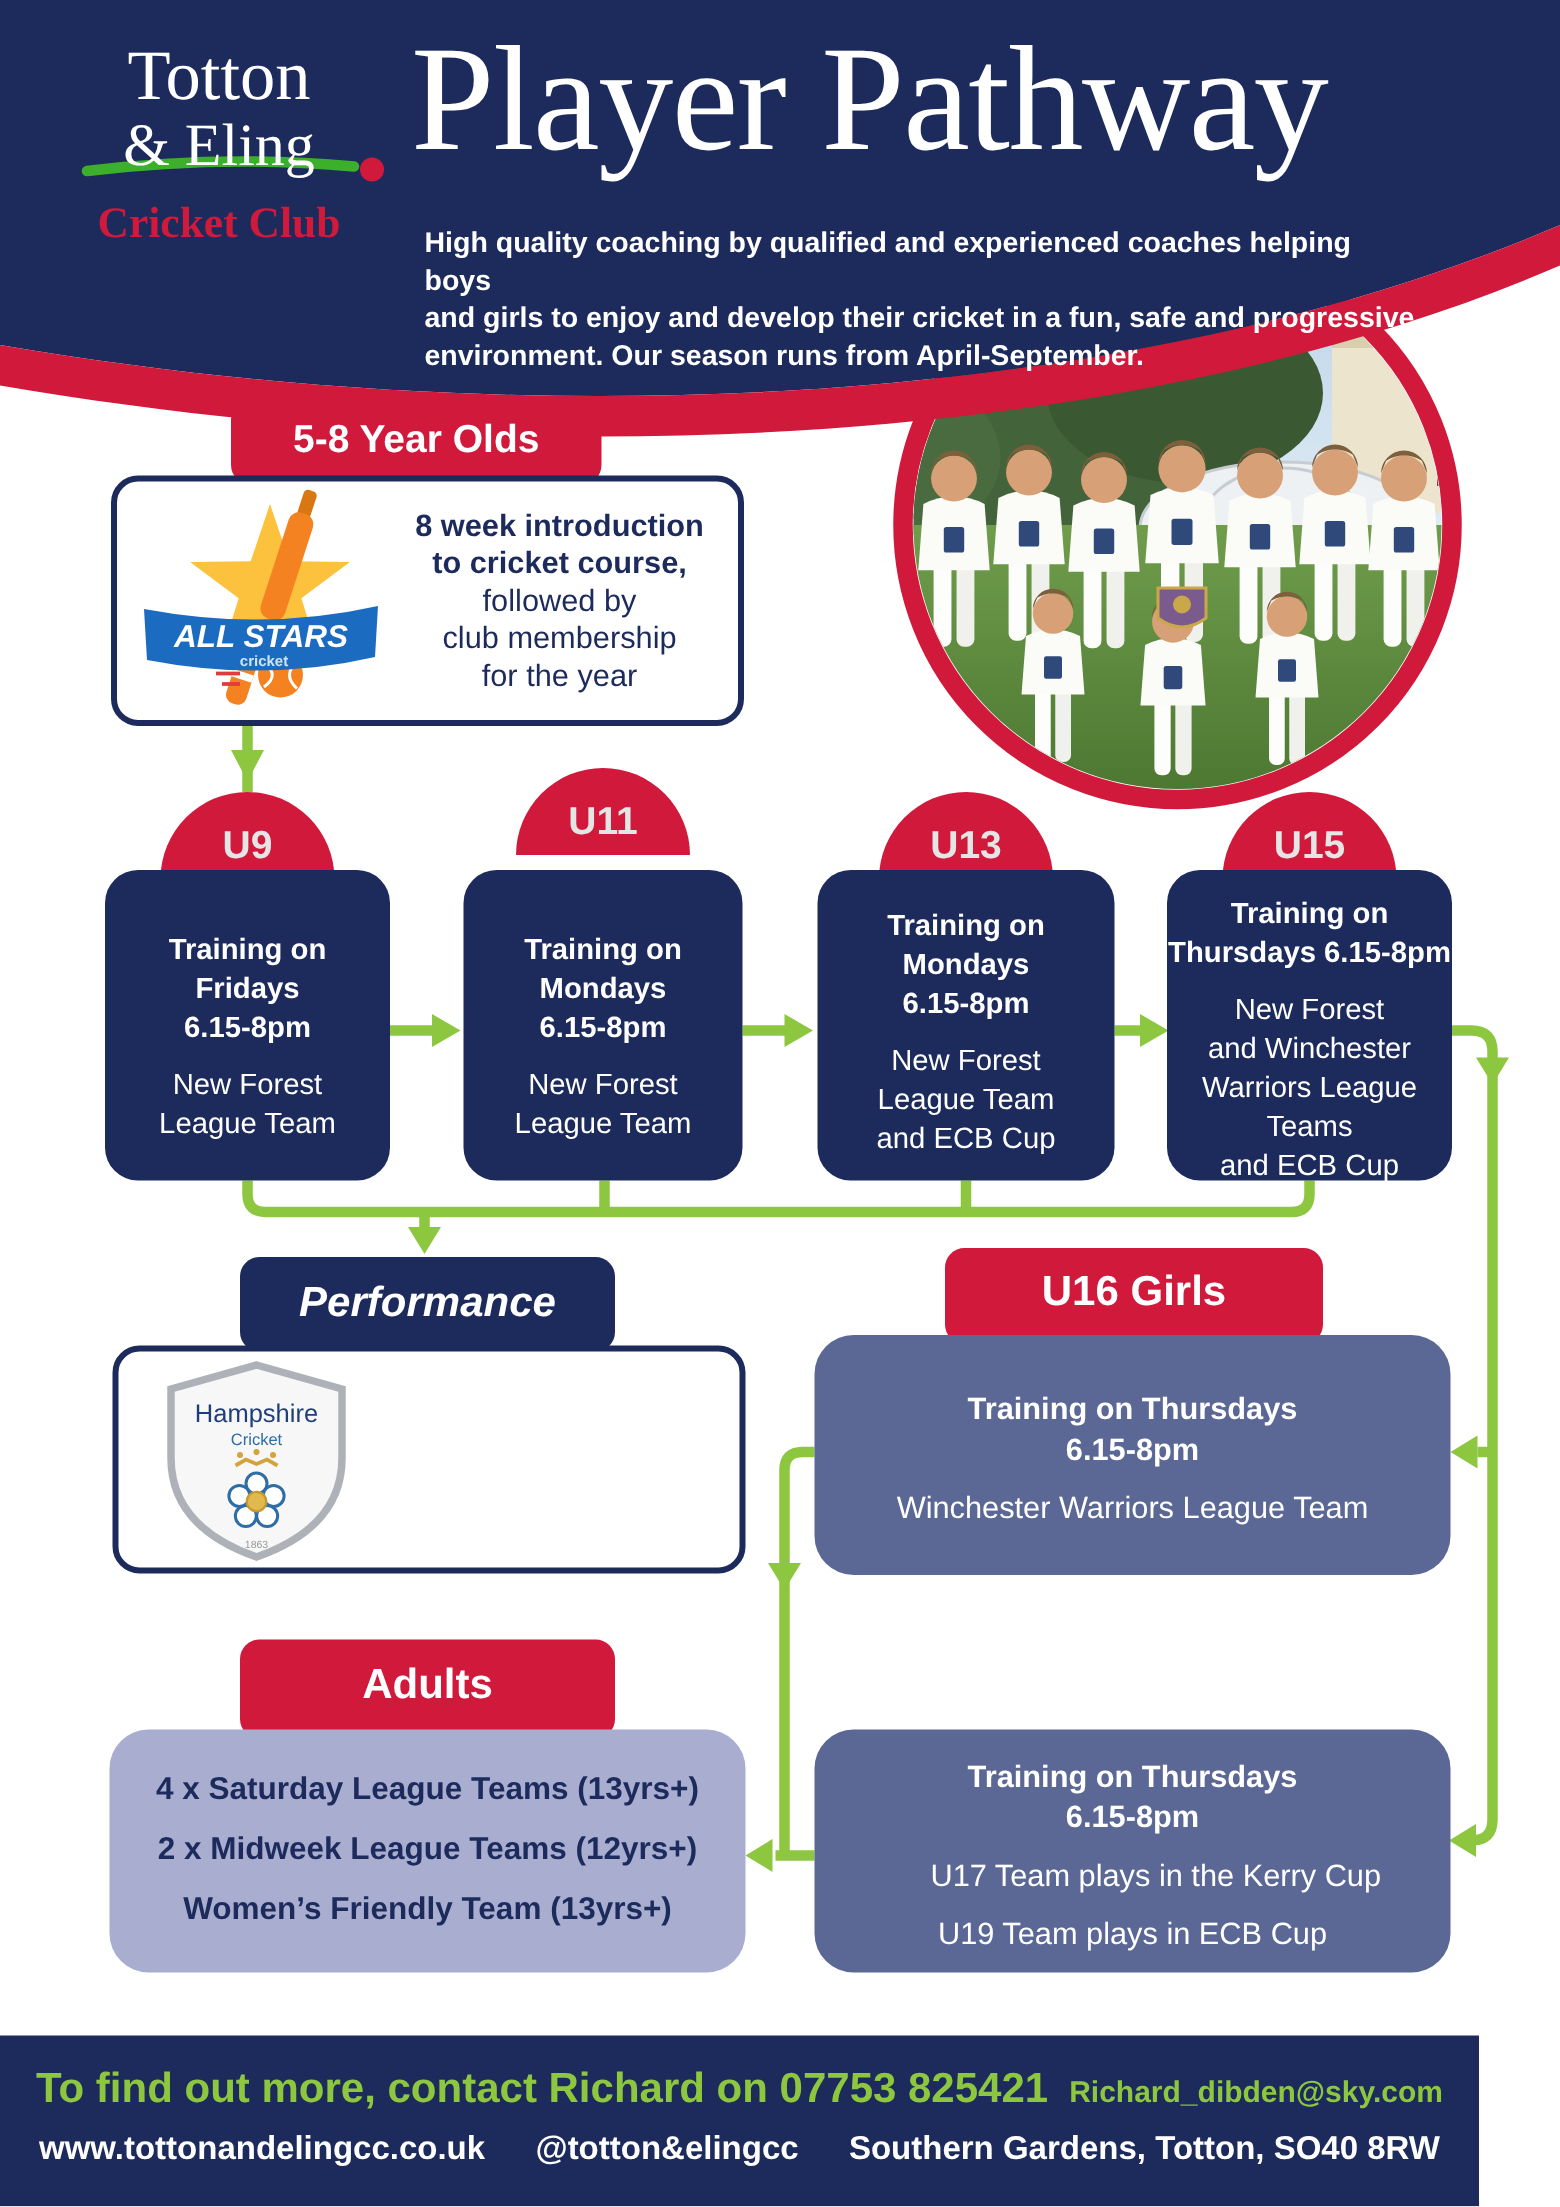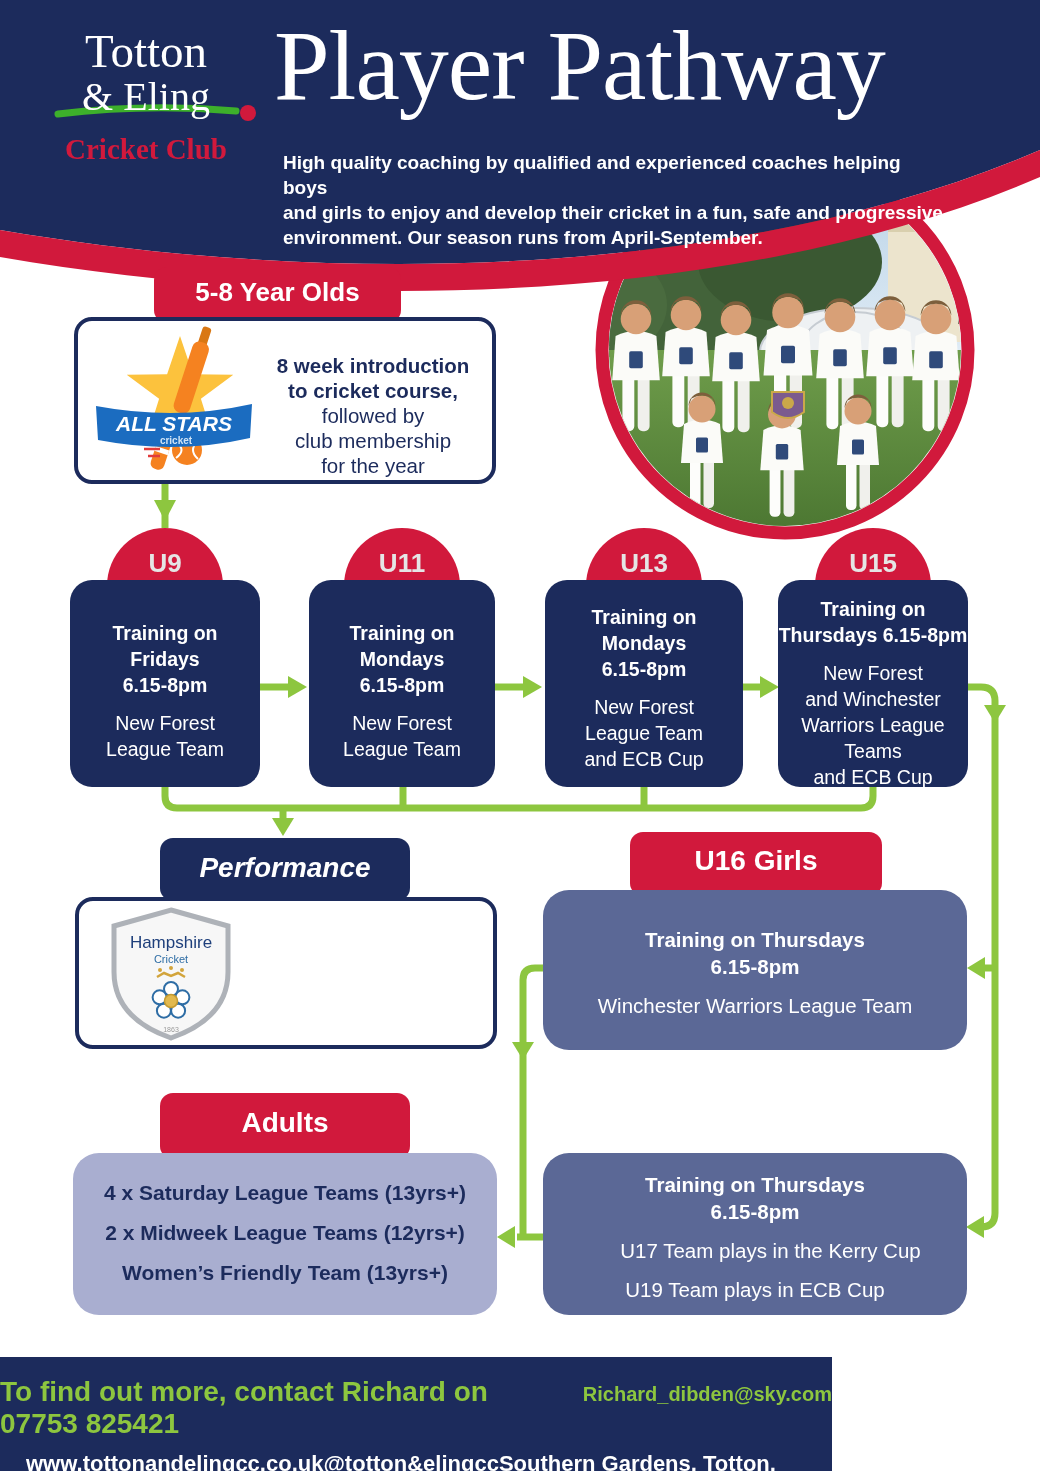--- a/index.html
+++ b/index.html
@@ -28,26 +28,26 @@
   .ubox .sched{font-weight:bold;}
   .ubox .team{margin-top:12px;}
   .semi{background:#d1193c;border-radius:999px 999px 0 0;color:#e5e5e5;font-weight:bold;
         text-align:center;font-size:26px;width:116px;height:58px;line-height:70px;}
   .slatebox{background:#5b6896;border-radius:26px;color:#fff;text-align:center;
         font-size:20.5px;line-height:27px;box-sizing:border-box;}
   .slatebox .sched{font-weight:bold;}
   .lavbox{background:#a9aed0;border-radius:26px;color:#1c2b5c;text-align:center;
         font-weight:bold;font-size:21px;line-height:27px;box-sizing:border-box;}
   .navytxt{color:#1c2b5c;text-align:center;}
-  .asbold{font-weight:bold;font-size:20.5px;line-height:25px;margin-top:15px;}
+  .asbold{font-weight:bold;font-size:20.5px;line-height:25px;}
   .asrest{font-size:20.5px;line-height:25px;}
   .pfbold{font-weight:bold;font-size:21px;line-height:27px;}
   .pfrange{font-size:22px;margin-top:10px;}
   
-  .footer{left:0;top:1357px;width:832px;height:114px;background:#1c2b5c;}
+  .footer{left:0;top:1357px;width:986px;height:114px;background:#1c2b5c;}
   .f1{display:flex;justify-content:center;align-items:baseline;gap:14px;margin-top:19px;}
   .f1 .main{color:#8dc63f;font-weight:bold;font-size:28px;}
   .f1 .mail{color:#8dc63f;font-weight:bold;font-size:20px;}
   .f2{display:flex;justify-content:space-between;padding:0 26px;margin-top:11px;
       color:#fff;font-weight:bold;font-size:22px;}
 </style>
 </head>
 <body>
 
 <div id="poster">
@@ -175,21 +175,21 @@
   </svg>
   <div class="abs navytxt" style="left:262px;top:338px;width:222px;">
     <div class="asbold pre">8 week introduction
 to cricket course,</div>
     <div class="asrest pre">followed by
 club membership
 for the year</div>
   </div>
 
   <div class="abs semi" style="left:107px;top:528px;">U9</div>
-  <div class="abs semi" style="left:344px;top:528px;">U11</div>
+  <div class="abs semi" style="left:344px;top:512px;">U11</div>
   <div class="abs semi" style="left:586px;top:528px;">U13</div>
   <div class="abs semi" style="left:815px;top:528px;">U15</div>
 
   <div class="abs ubox" style="left:70px;top:580px;width:190px;height:207px;padding-top:40px;">
     <div class="sched pre">Training on
 Fridays
 6.15-8pm</div>
     <div class="team pre">New Forest
 League Team</div>
   </div>

